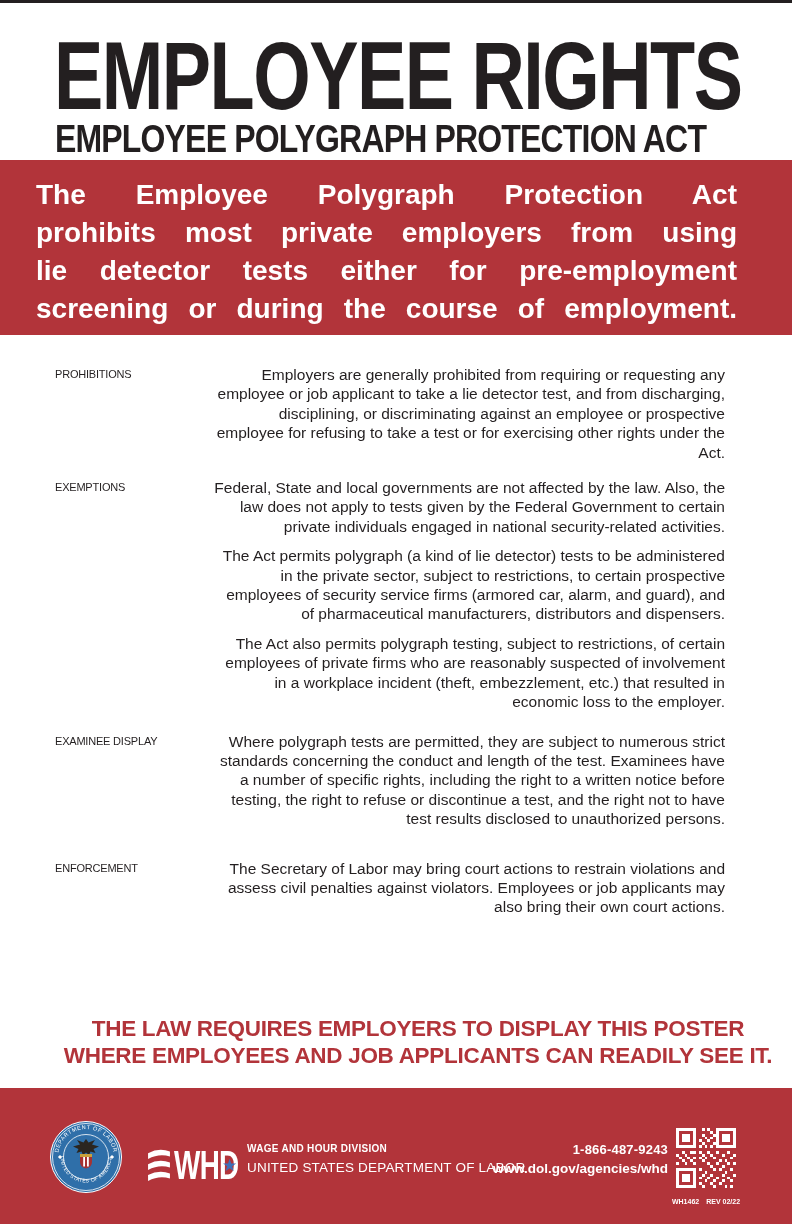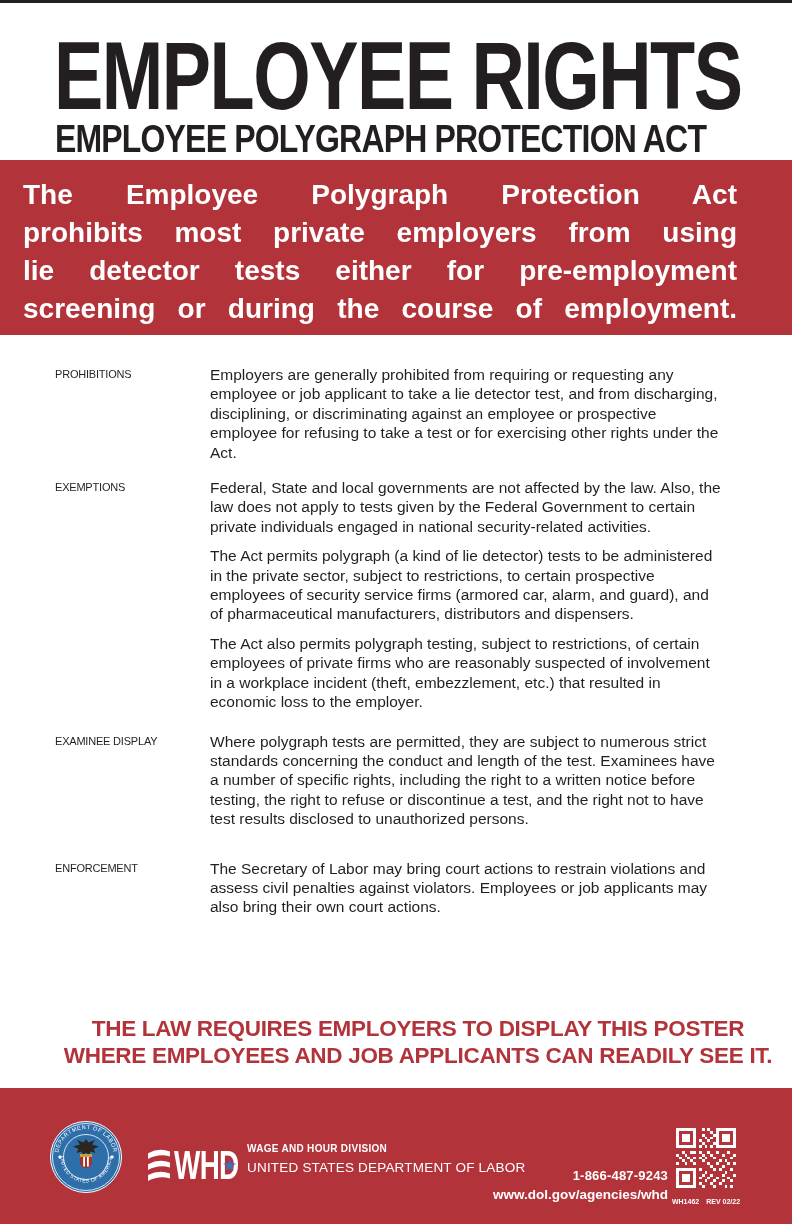--- a/index.html
+++ b/index.html
@@ -29,39 +29,39 @@
     letter-spacing: -1px; white-space: nowrap;
     transform: scaleX(0.82); transform-origin: 0 0;
     color: #231F20;
   }
   
   .banner {
     position: absolute; left: 0; top: 160px;
     width: 792px; height: 175px;
     background: #B2343A;
     box-sizing: border-box;
-    padding: 16px 55px 0 23px;
+    padding: 16px 55px 0 36px;
   }
   .banner .bline {
     color: #ffffff; font-weight: bold;
     font-size: 28px; line-height: 38px;
     text-align: justify; text-align-last: justify;
     text-justify: inter-word;
   }
   
   .sections {
     position: absolute; left: 55px; top: 365px; width: 690px;
   }
   .section { display: flex; }
   .section .label {
     width: 155px; flex: 0 0 155px;
     font-weight: normal; font-size: 11px; line-height: 19.4px;
     letter-spacing: -0.2px;
   }
-  .section .content { flex: 1 1 auto; max-width: 515px; }
+  .section .content { flex: 1 1 auto; max-width: 515px; text-align: right; }
   .section .content p {
     margin: 0 0 10px 0;
     font-size: 15.5px; line-height: 19.4px;
   }
   .section .content p:last-child { margin-bottom: 0; }
   .sec-prohibitions { margin-bottom: 16px; }
   .sec-exemptions   { margin-bottom: 20px; }
   .sec-examinee     { margin-bottom: 30px; }
   
   .notice {
@@ -95,21 +95,21 @@
   }
   .division {
     position: absolute; left: 247px; top: 54px; color: #ffffff;
   }
   .division .dv1 { font-size: 10px; font-weight: bold; letter-spacing: 0.3px; line-height: 14px; margin-bottom: 4px; }
   .division .dv2 { font-size: 13.5px; font-weight: normal; letter-spacing: 0.2px; line-height: 15px; }
   .contact {
     position: absolute; right: 124px; top: 55px;
     text-align: right; color: #ffffff; font-weight: bold;
   }
-  .contact .phone { font-size: 13px; line-height: 14px; margin-bottom: 4px; letter-spacing: 0.2px; margin-top: 26px; }
+  .contact .phone { font-size: 13px; line-height: 14px; margin-bottom: 4px; letter-spacing: 0.2px; }
   .contact .site  { font-size: 13.5px; line-height: 15px; text-align: center; }
   .qr { position: absolute; left: 676px; top: 40px; width: 60px; height: 60px; }
   .form-line {
     position: absolute; left: 660px; top: 110px; width: 92px;
     display: flex; justify-content: center; gap: 7px;
     color: #ffffff; font-weight: bold; font-size: 7px; line-height: 8px;
   }
 </style>
 </head>
 <body>

